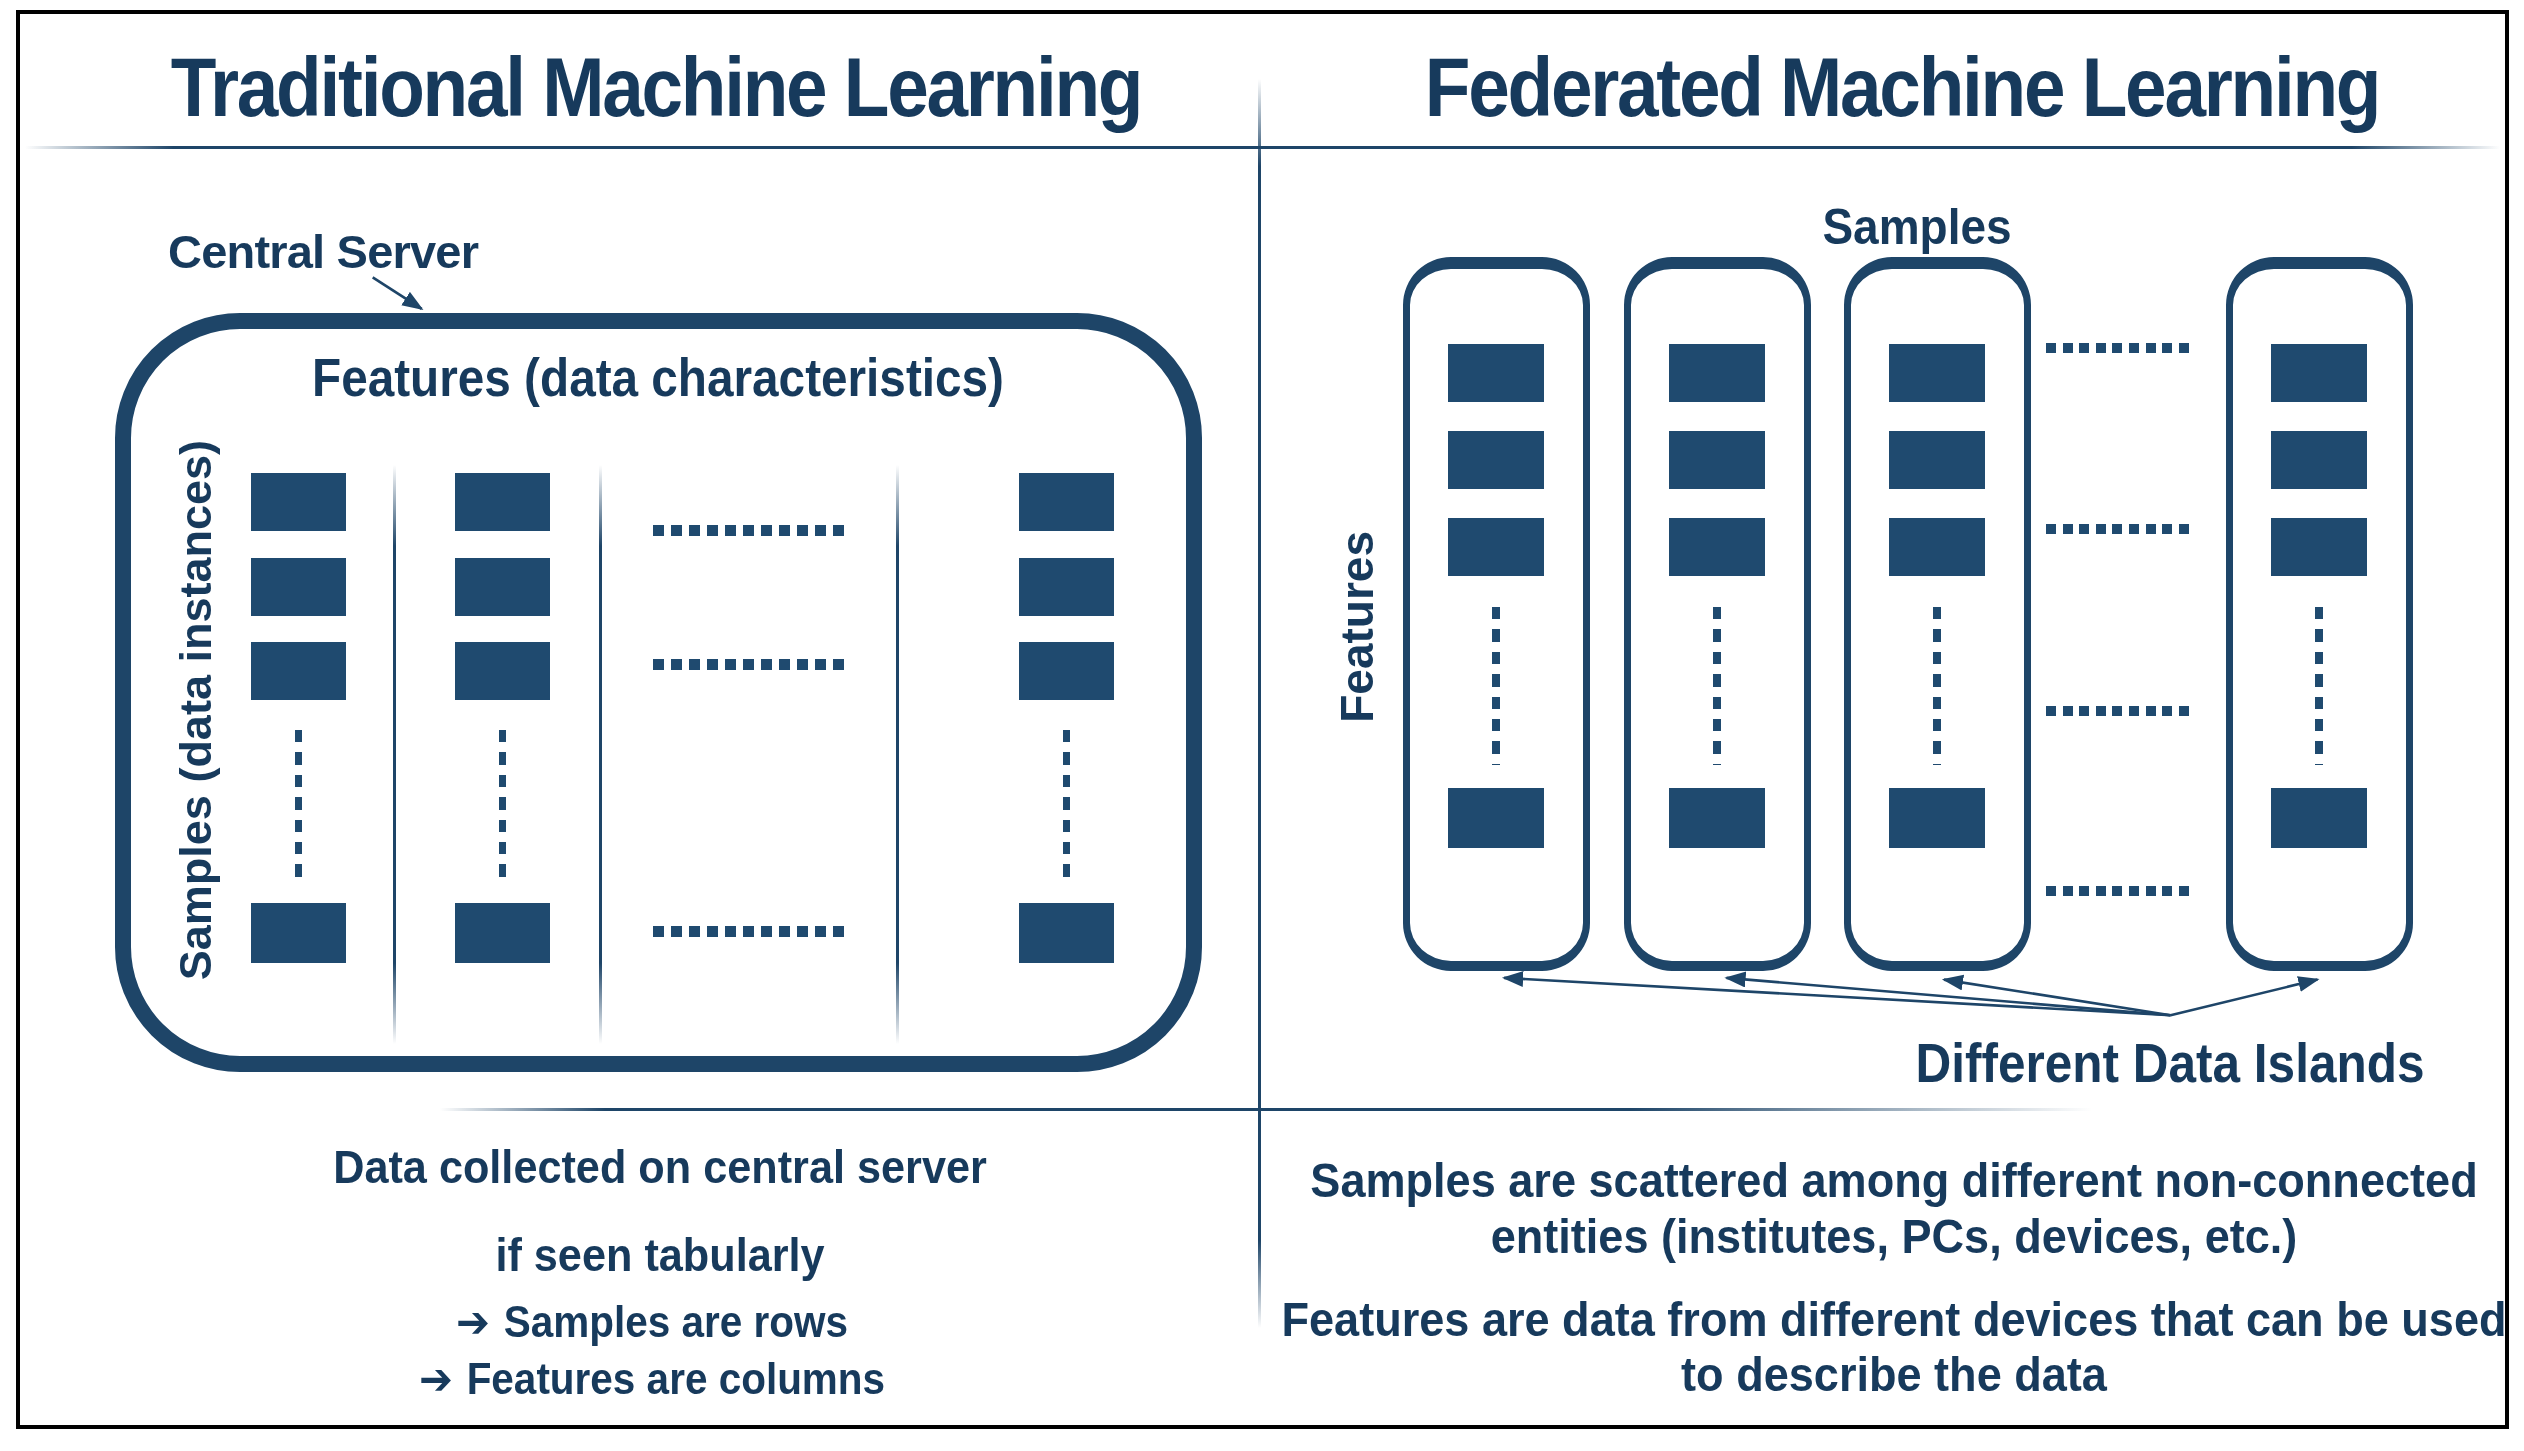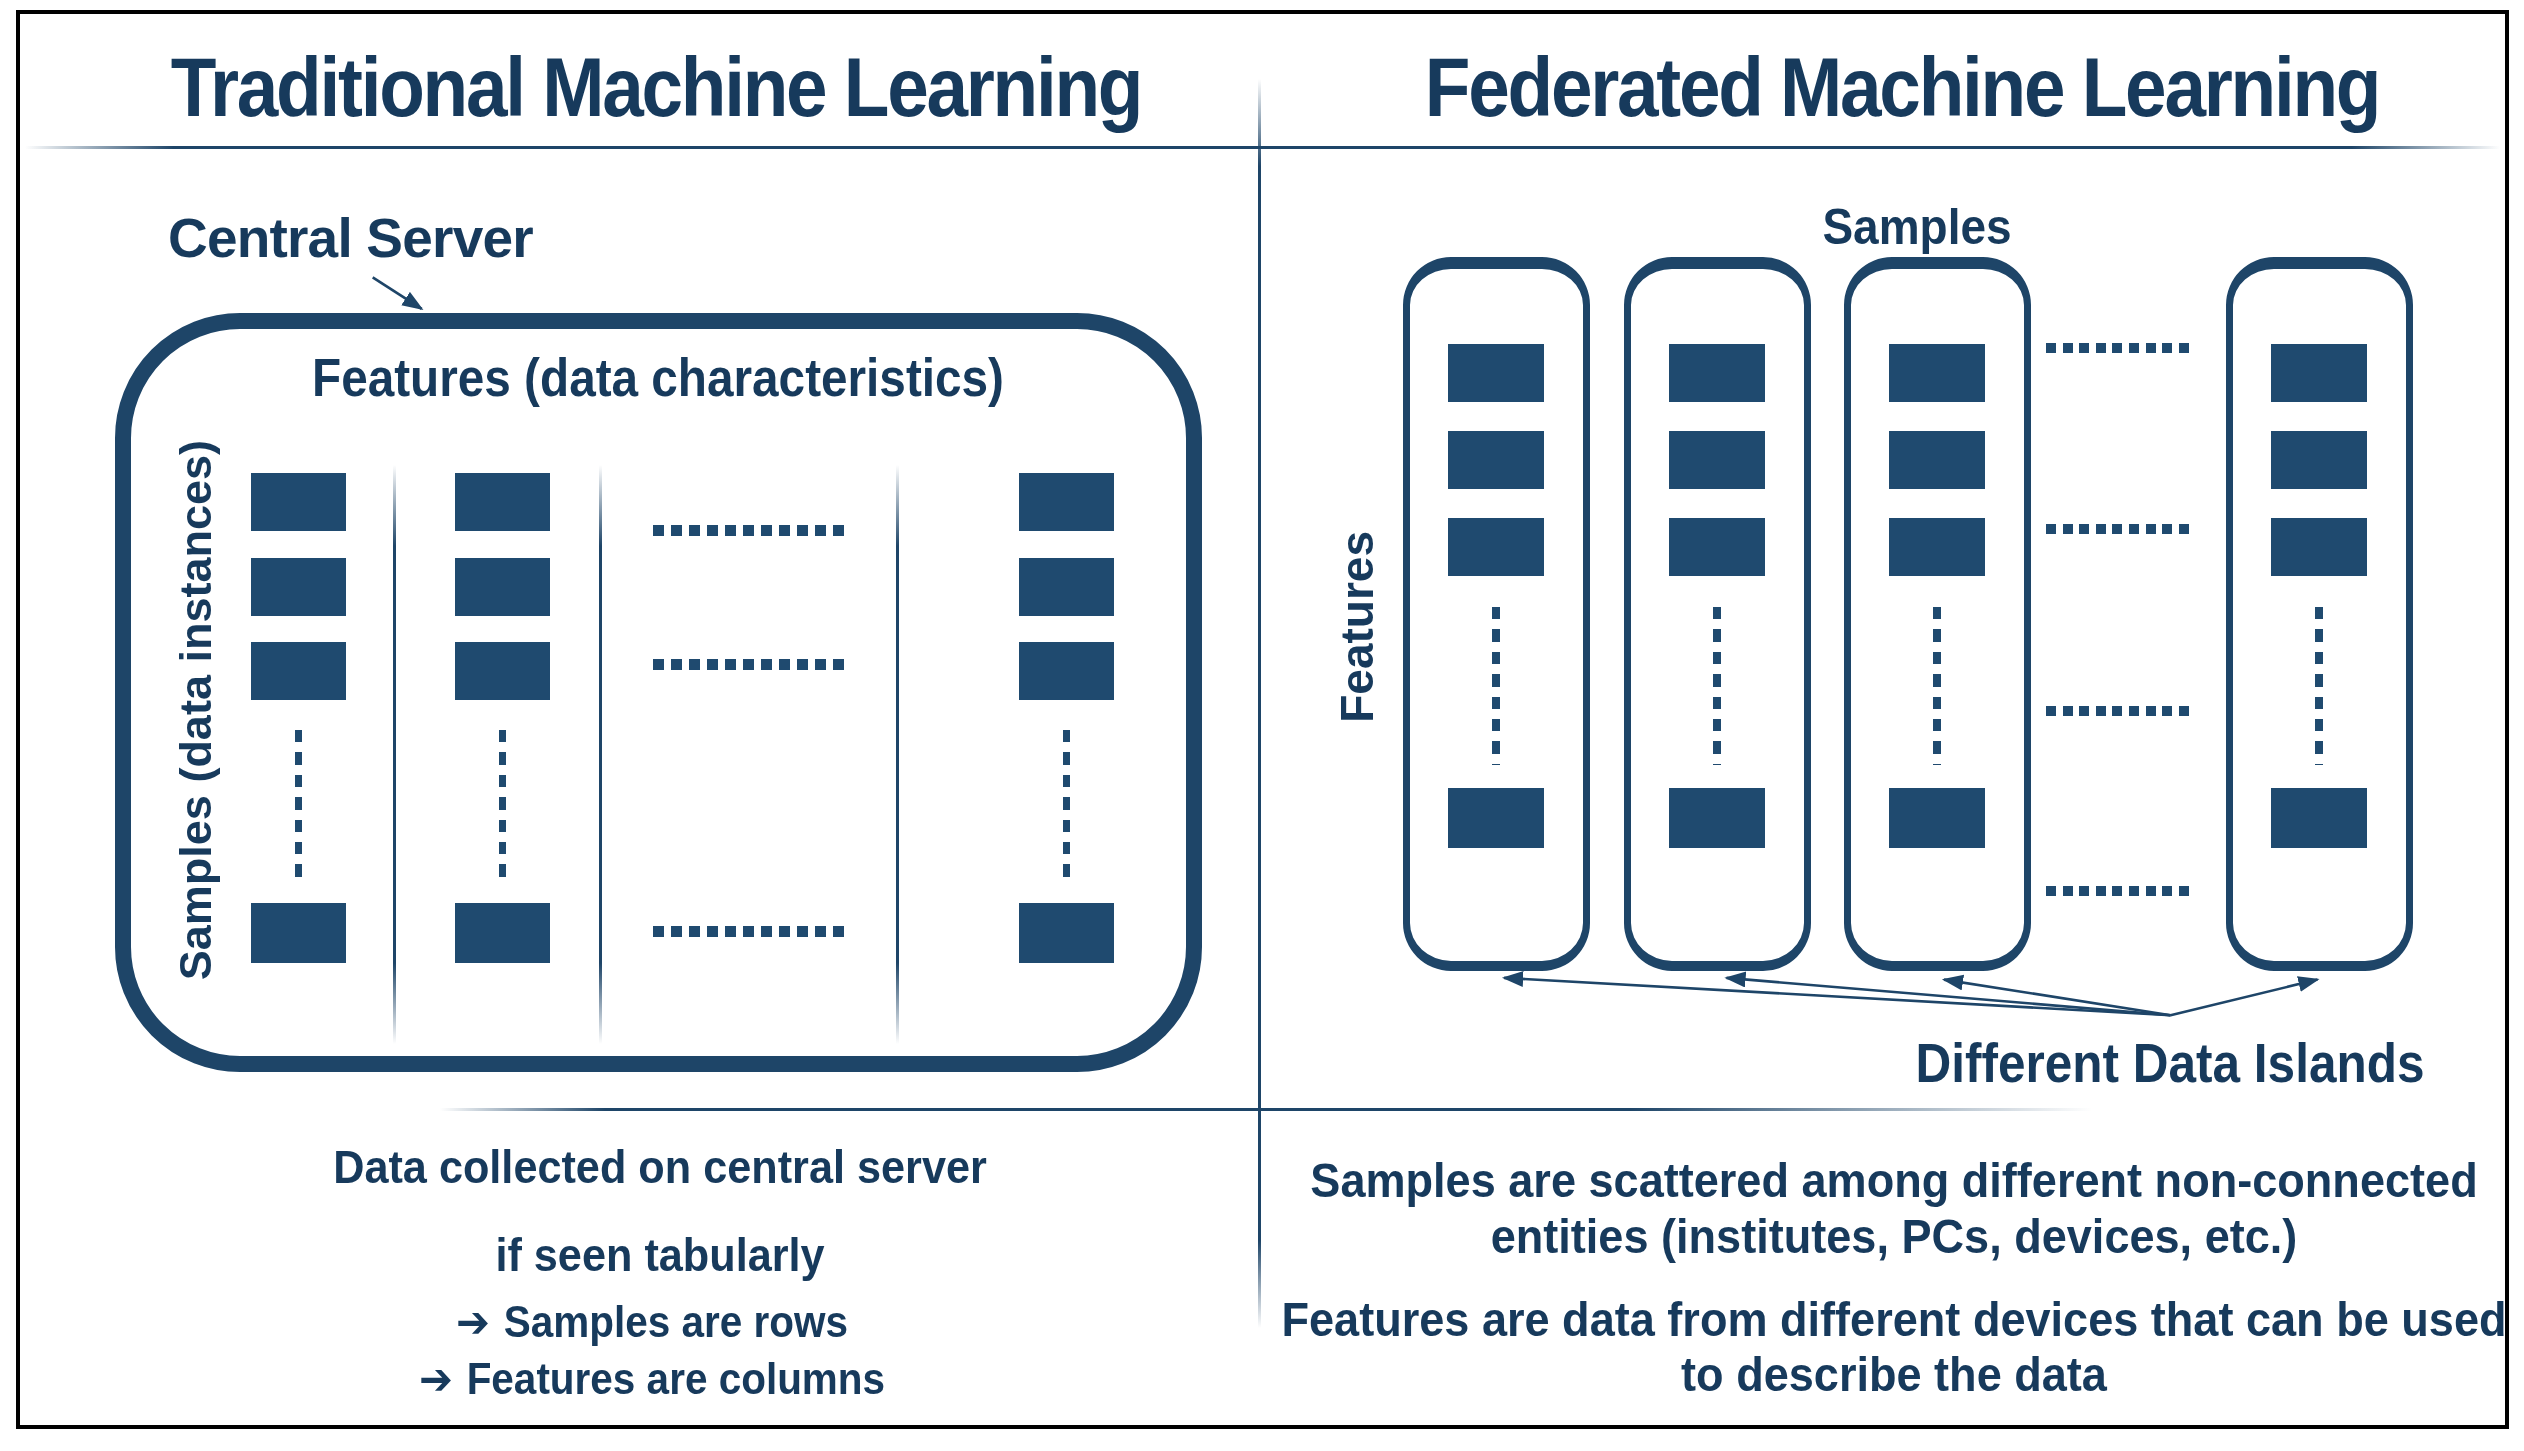--- a/index.html
+++ b/index.html
@@ -13,21 +13,21 @@
   .title-wrap-left{left:656px;top:40px;}
   .title-wrap-right{left:1902px;top:40px;}
   
   .hr-top{left:25px;top:146px;width:2475px;height:3.3px;
     background:linear-gradient(90deg,rgba(30,69,104,0),#1E4568 6%,#1E4568 94%,rgba(30,69,104,0));}
   .hr-mid{left:440px;top:1108px;width:1652px;height:3.3px;
     background:linear-gradient(90deg,rgba(30,69,104,0),#1E4568 10%,#1E4568 72%,rgba(30,69,104,0));}
   .v-divider{left:1258px;top:79px;width:2.5px;height:1249px;
     background:linear-gradient(180deg,rgba(30,69,104,0),#1E4568 7%,#1E4568 93%,rgba(30,69,104,0));}
   
-  .central-server{left:168px;top:206px;font-size:55px;letter-spacing:-0.8px;white-space:nowrap;}
+  .central-server{left:168px;top:224px;font-size:47px;letter-spacing:-0.8px;white-space:nowrap;}
   .server-box{left:115px;top:313px;width:1087px;height:759px;border:16px solid #1E4568;border-radius:125px;background:#fff;box-sizing:border-box;}
   .features-lbl{left:658px;top:347px;font-size:53px;white-space:nowrap;transform:translateX(-50%) scaleX(.90);}
   .rot-lbl{writing-mode:vertical-rl;transform:rotate(180deg);white-space:nowrap;}
   .samples-rot{left:170px;top:432px;height:556px;font-size:45px;letter-spacing:0px;
                display:flex;align-items:center;justify-content:center;}
   .features-rot{left:1330px;top:506px;height:241px;font-size:46px;display:flex;align-items:center;justify-content:center;}
   
   .stack{display:flex;flex-direction:column;align-items:center;}
   .cell{background:#1F4A6F;}
   .stack-left{width:95px;}

